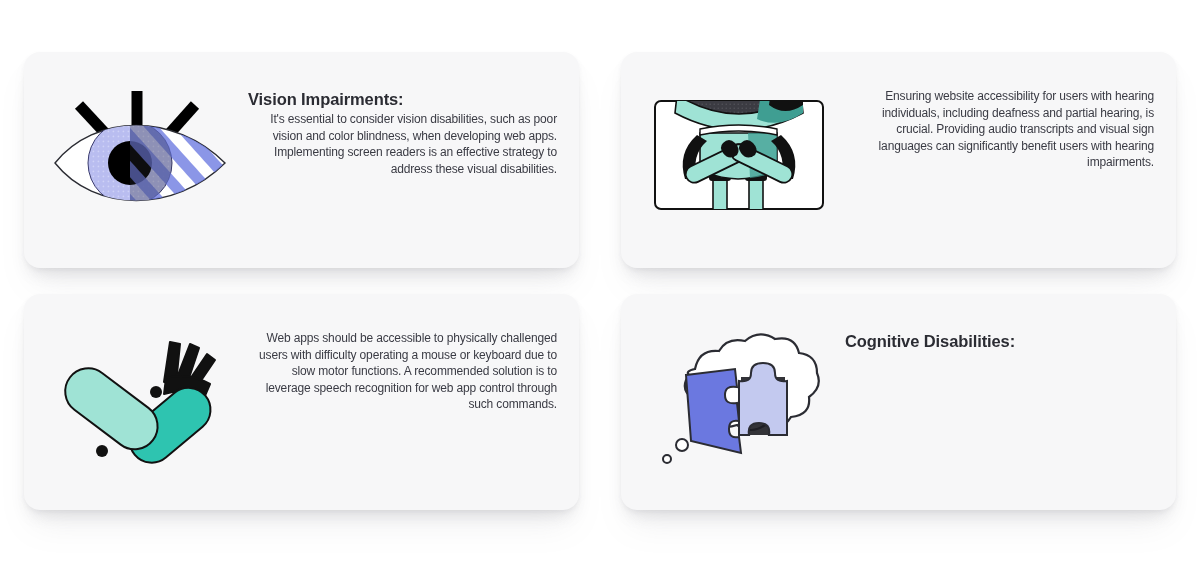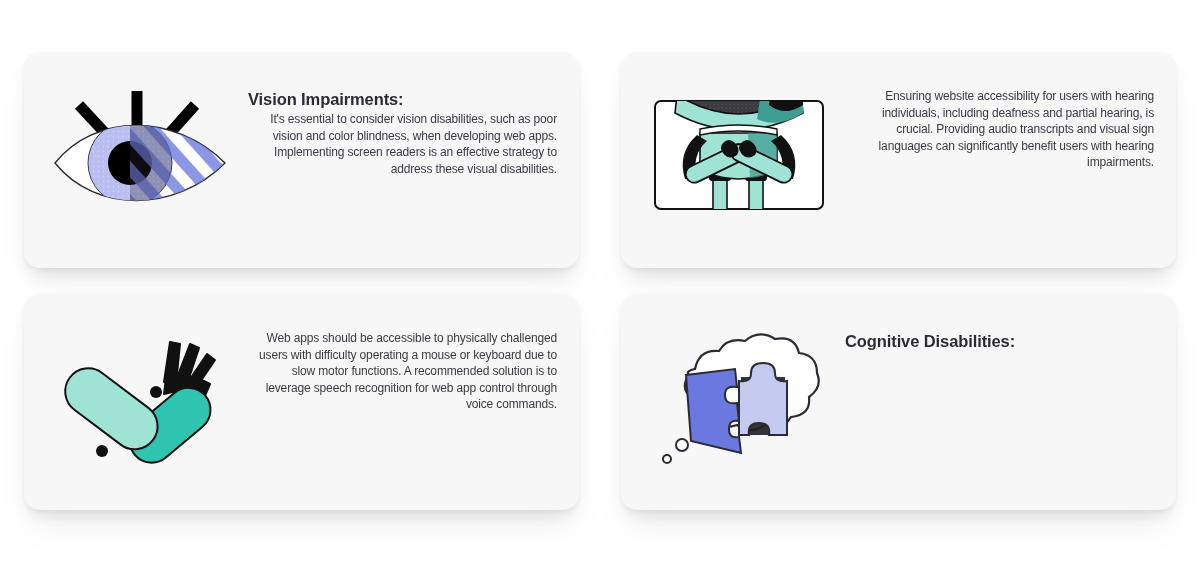--- a/index.html
+++ b/index.html
@@ -209,21 +209,21 @@
 
         <g transform="rotate(37 60 80)">
           <rect x="14" y="56" width="104" height="46" rx="23" fill="#9fe3d5" stroke="#111" stroke-width="2"></rect>
         </g>
 
         <circle cx="110" cy="66" r="6" fill="#111"></circle>
         <circle cx="56" cy="125" r="6" fill="#111"></circle>
       </svg>
     </div>
     <div class="card-text">
-      <p class="card-body">Web apps should be accessible to physically challenged users with difficulty operating a mouse or keyboard due to slow motor functions. A recommended solution is to leverage speech recognition for web app control through voice commands.</p>
+      <p class="card-body">Web apps should be accessible to physically challenged users with difficulty operating a mouse or keyboard due to slow motor functions. A recommended solution is to leverage speech recognition for web app control through such commands.</p>
     </div>
   </div>
 
   <div class="card">
     <div class="card-art">
       <svg class="art-cognitive" width="176" height="140" viewBox="0 0 176 140">
 
         <path d="M44 40
                  q4 -20 24 -18
                  q8 -14 26 -10

